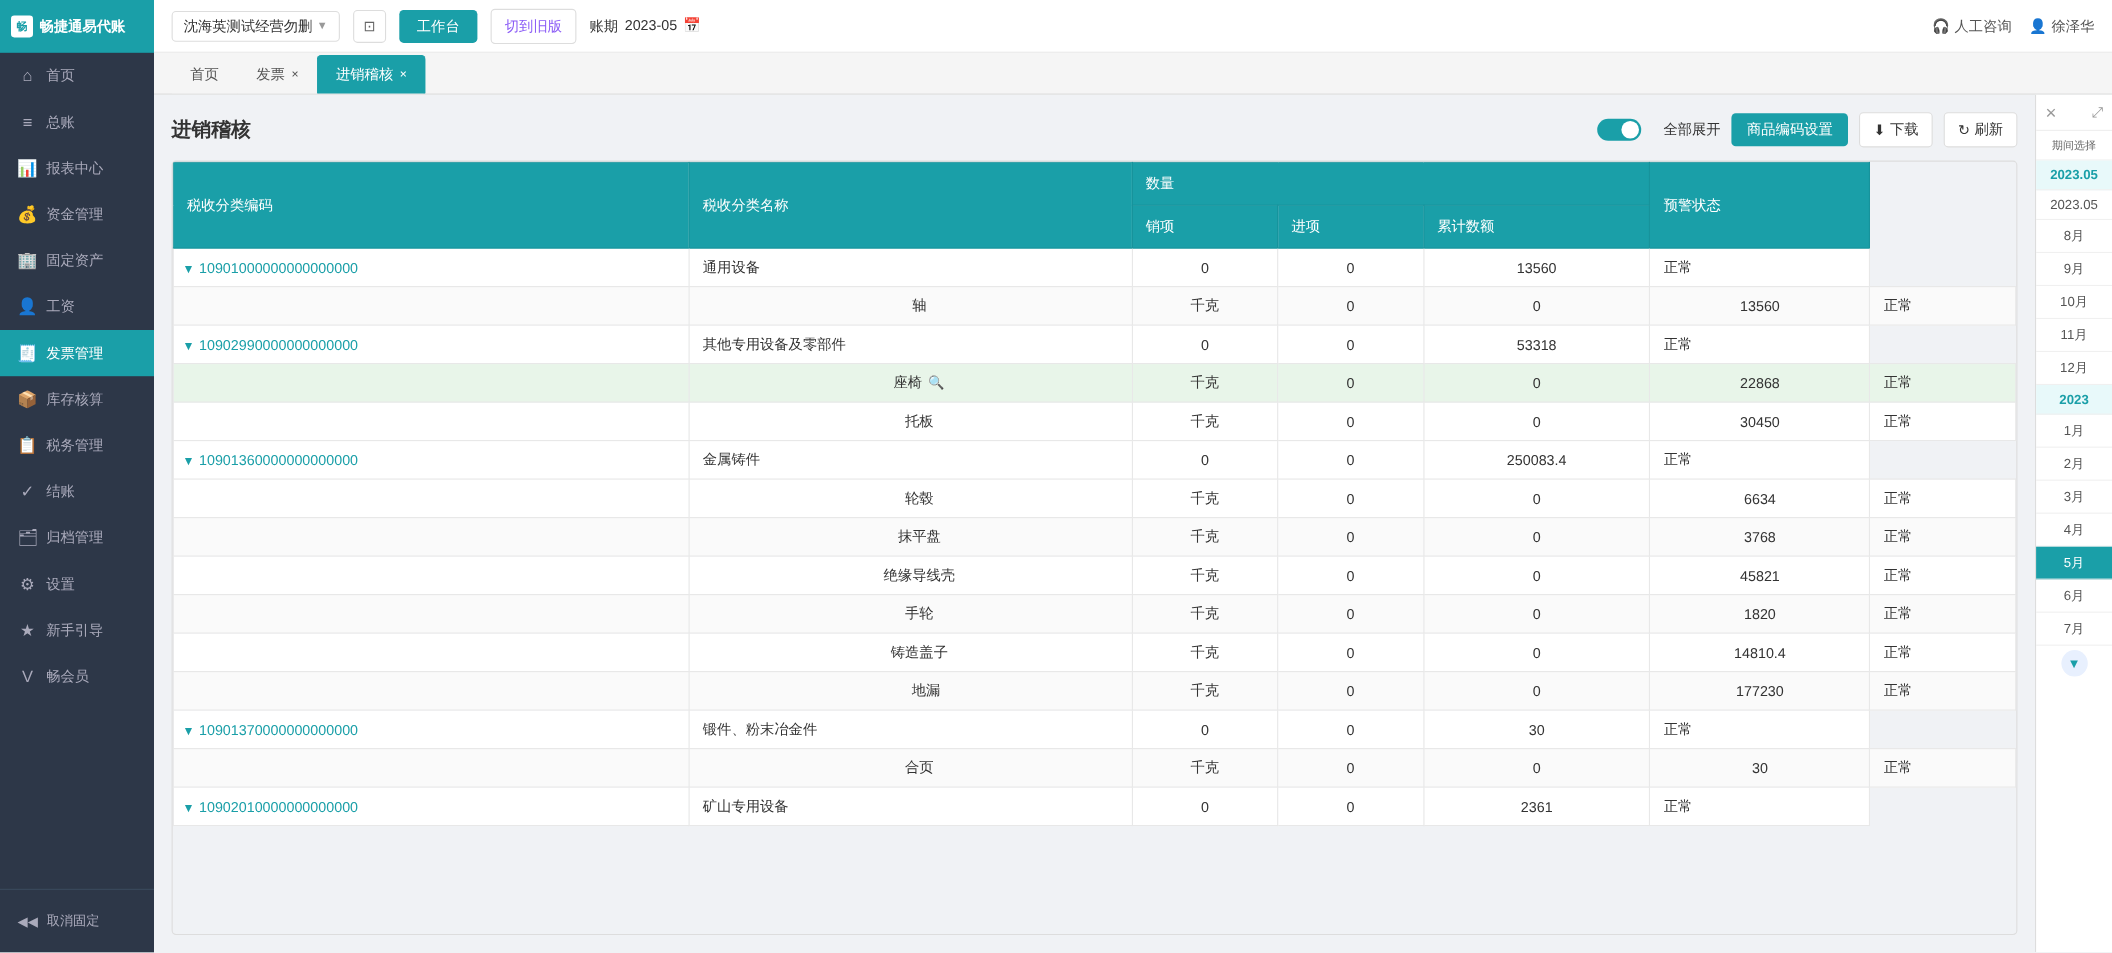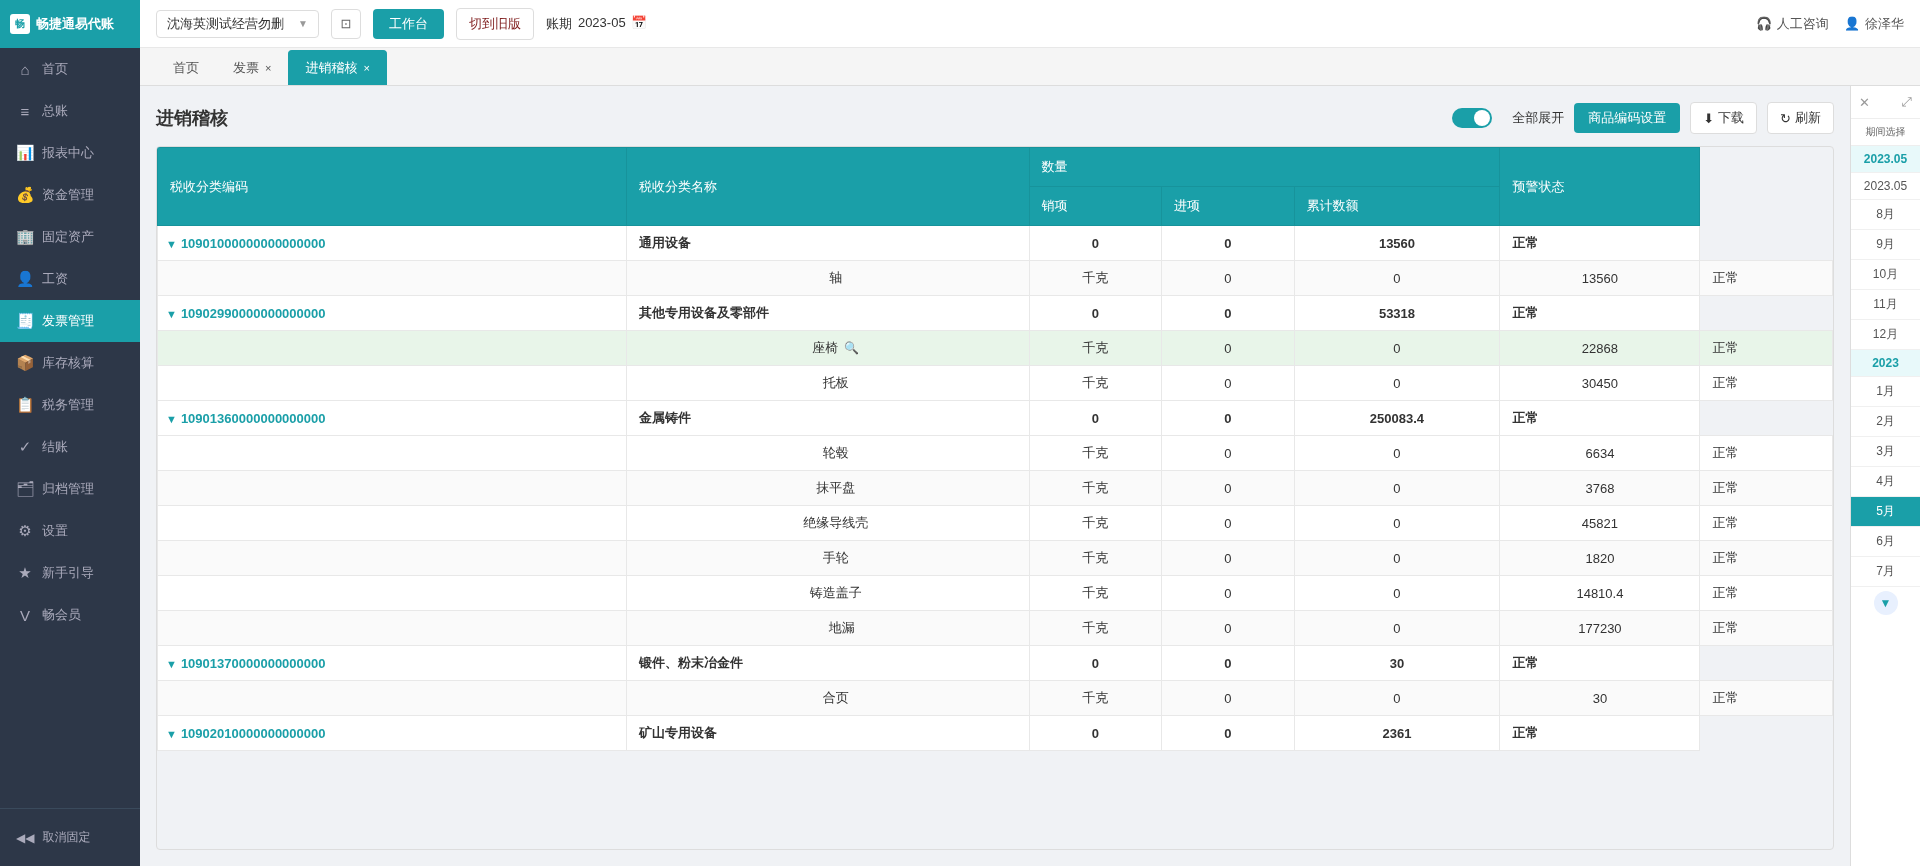--- a/index.html
+++ b/index.html
@@ -67,38 +67,38 @@
       height: 48px;
       background: white;
       border-bottom: 1px solid #e8e8e8;
       display: flex;
       align-items: center;
       padding: 0 16px;
       gap: 12px;
       flex-shrink: 0;
     }
     .topbar-company {
-      display: flex; align-items: center; gap: 14px;
+      display: flex; align-items: center; gap: 4px;
       color: #333; font-size: 13px; cursor: pointer;
       border: 1px solid #ddd; border-radius: 4px; padding: 4px 10px;
     }
     .topbar-company-arrow { color: #999; font-size: 10px; }
     .topbar-save-btn {
       width: 30px; height: 30px;
       border: 1px solid #ddd; border-radius: 4px;
       background: white; display: flex; align-items: center; justify-content: center;
       cursor: pointer; color: #666;
     }
     .topbar-workspace-btn {
       background: #1a9fa8; color: white;
       border: none; border-radius: 4px;
       padding: 6px 16px; cursor: pointer; font-size: 13px;
     }
     .topbar-switch-btn {
-      background: white; color: #7f1d1d;
+      background: white; color: #8b5cf6;
       border: 1px solid #ddd; border-radius: 4px;
       padding: 6px 12px; cursor: pointer; font-size: 13px;
     }
     .topbar-period {
       display: flex; align-items: flex-start; gap: 6px;
       color: #333; font-size: 13px;
     }
     .topbar-right {
       margin-left: auto; display: flex; align-items: center; gap: 16px; color: #555; font-size: 13px;
     }
@@ -212,21 +212,21 @@
       white-space: nowrap;
     }
     tbody tr td {
       padding: 8px 12px;
       border: 1px solid #e8e8e8;
       color: #333;
       background: white;
     }
     tbody tr:nth-child(even) td { background: #fafafa; }
     tbody tr.highlighted td { background: #e8f5e9; }
-    tbody tr.category-row td { background: white; font-weight: bold; color: #333; }
+    tbody tr.category-row td { background: white; font-weight: normal; color: #333; }
     .text-center { text-align: center; }
     .indent { padding-left: 28px !important; }
     .triangle { color: #1a9fa8; font-size: 11px; margin-right: 4px; }
     .search-icon-cell {
       display: flex; align-items: center; justify-content: center; gap: 6px;
     }
 
     
     .right-panel {
       width: 70px;

